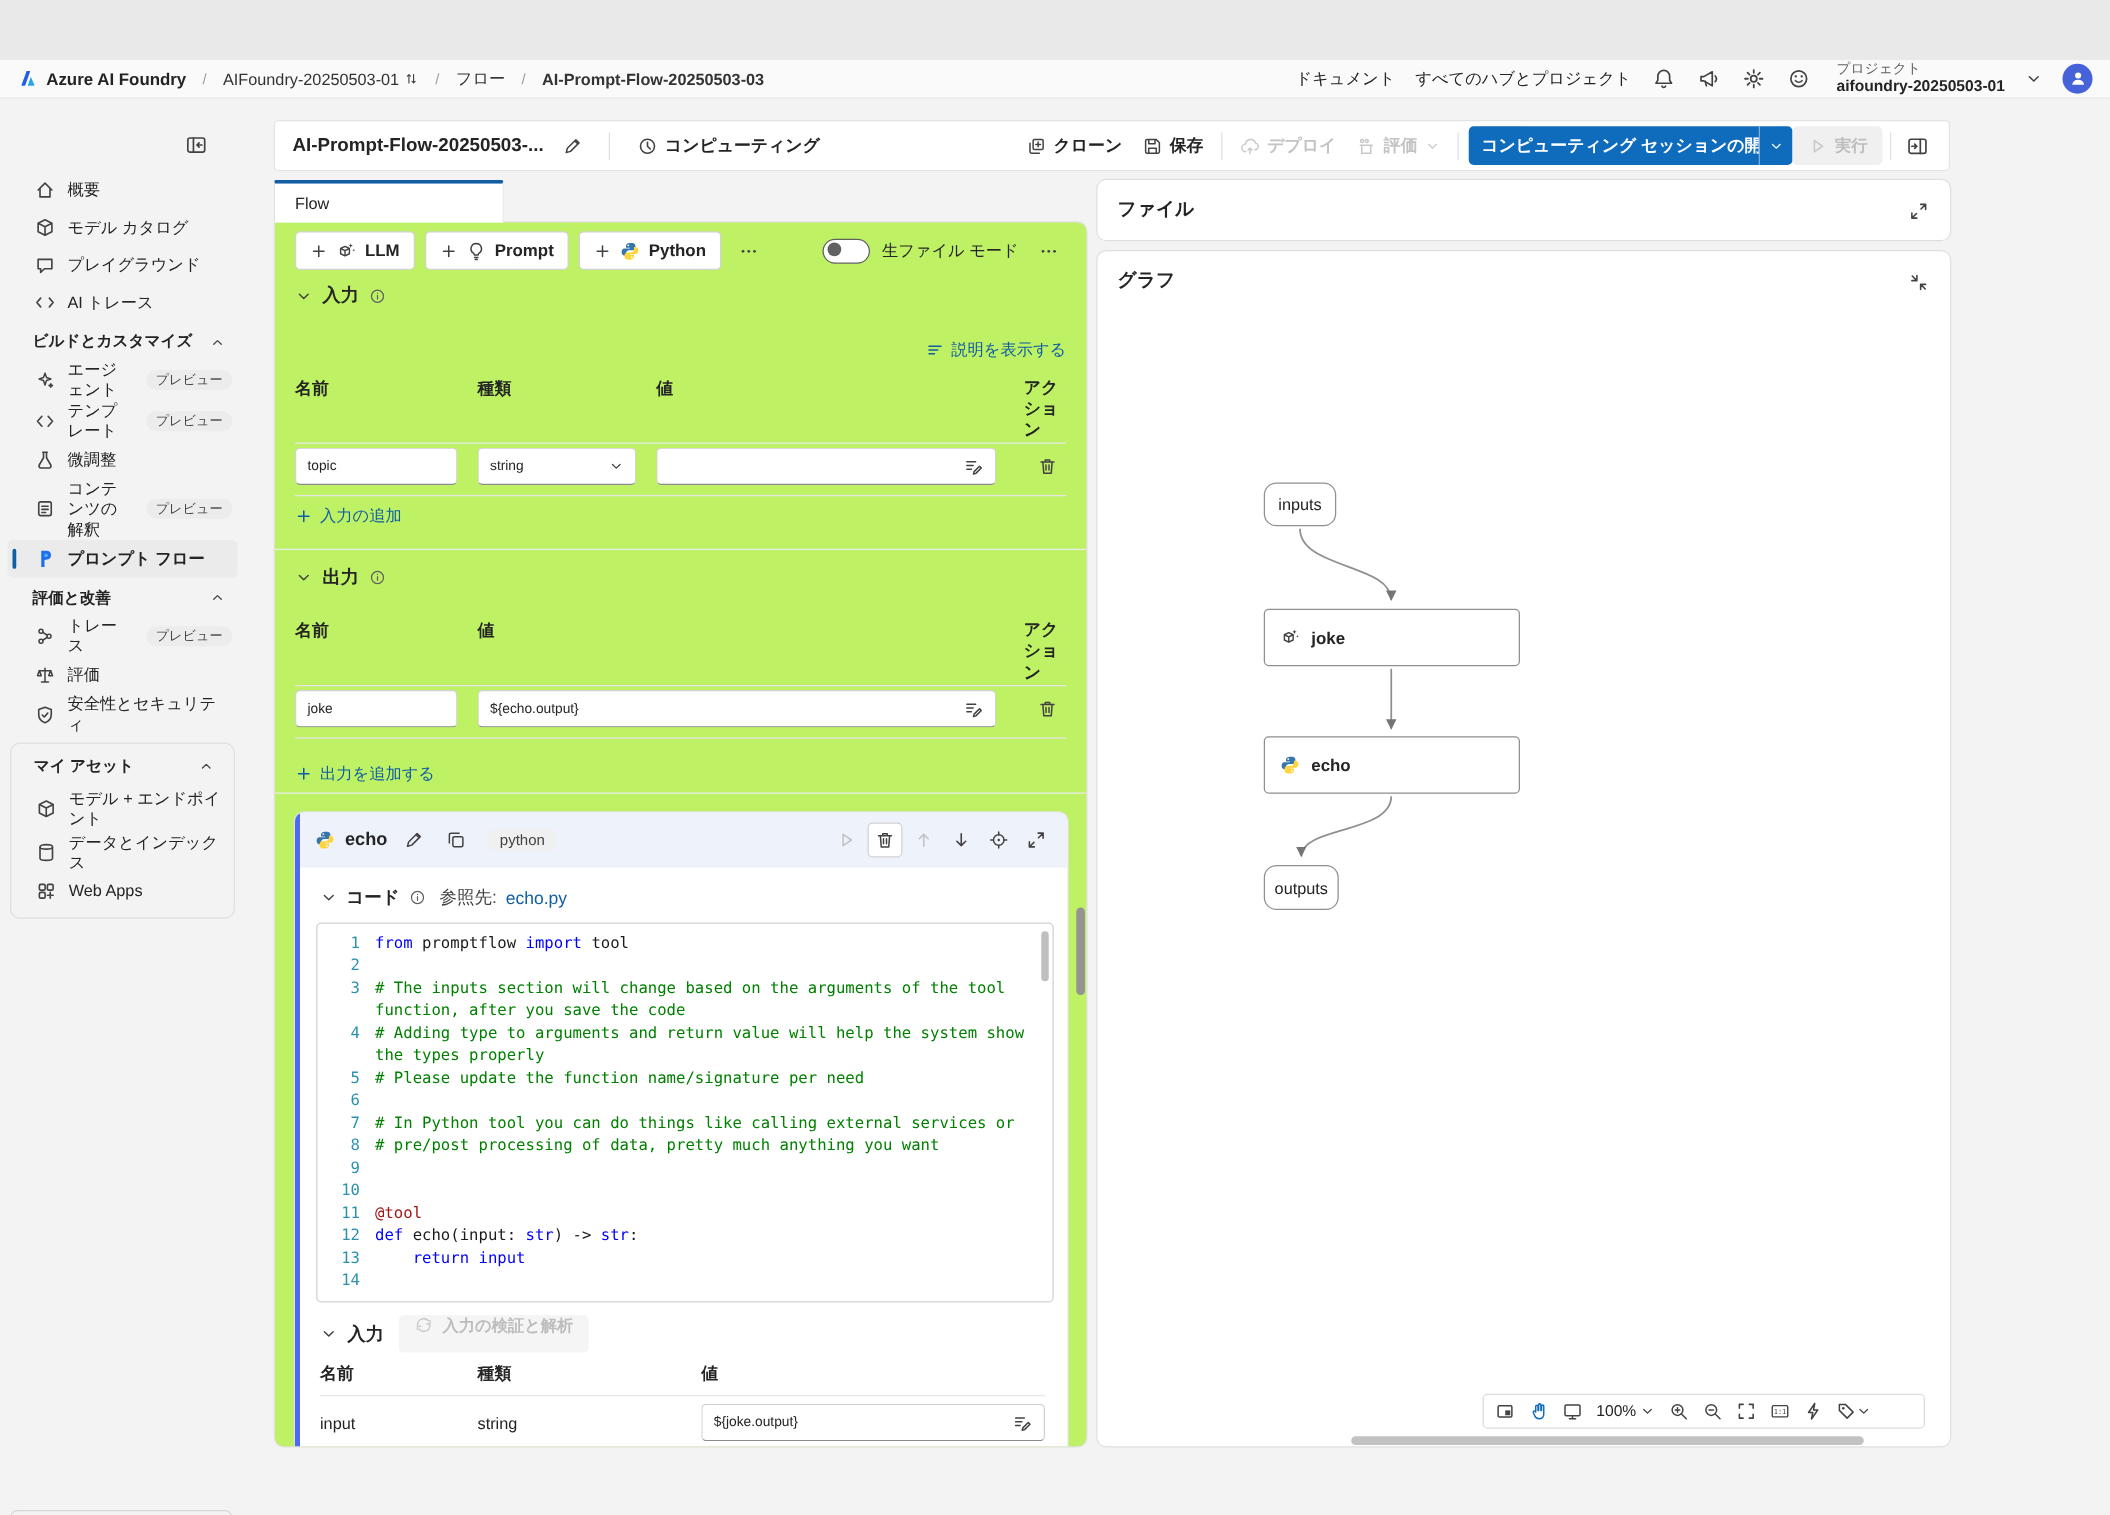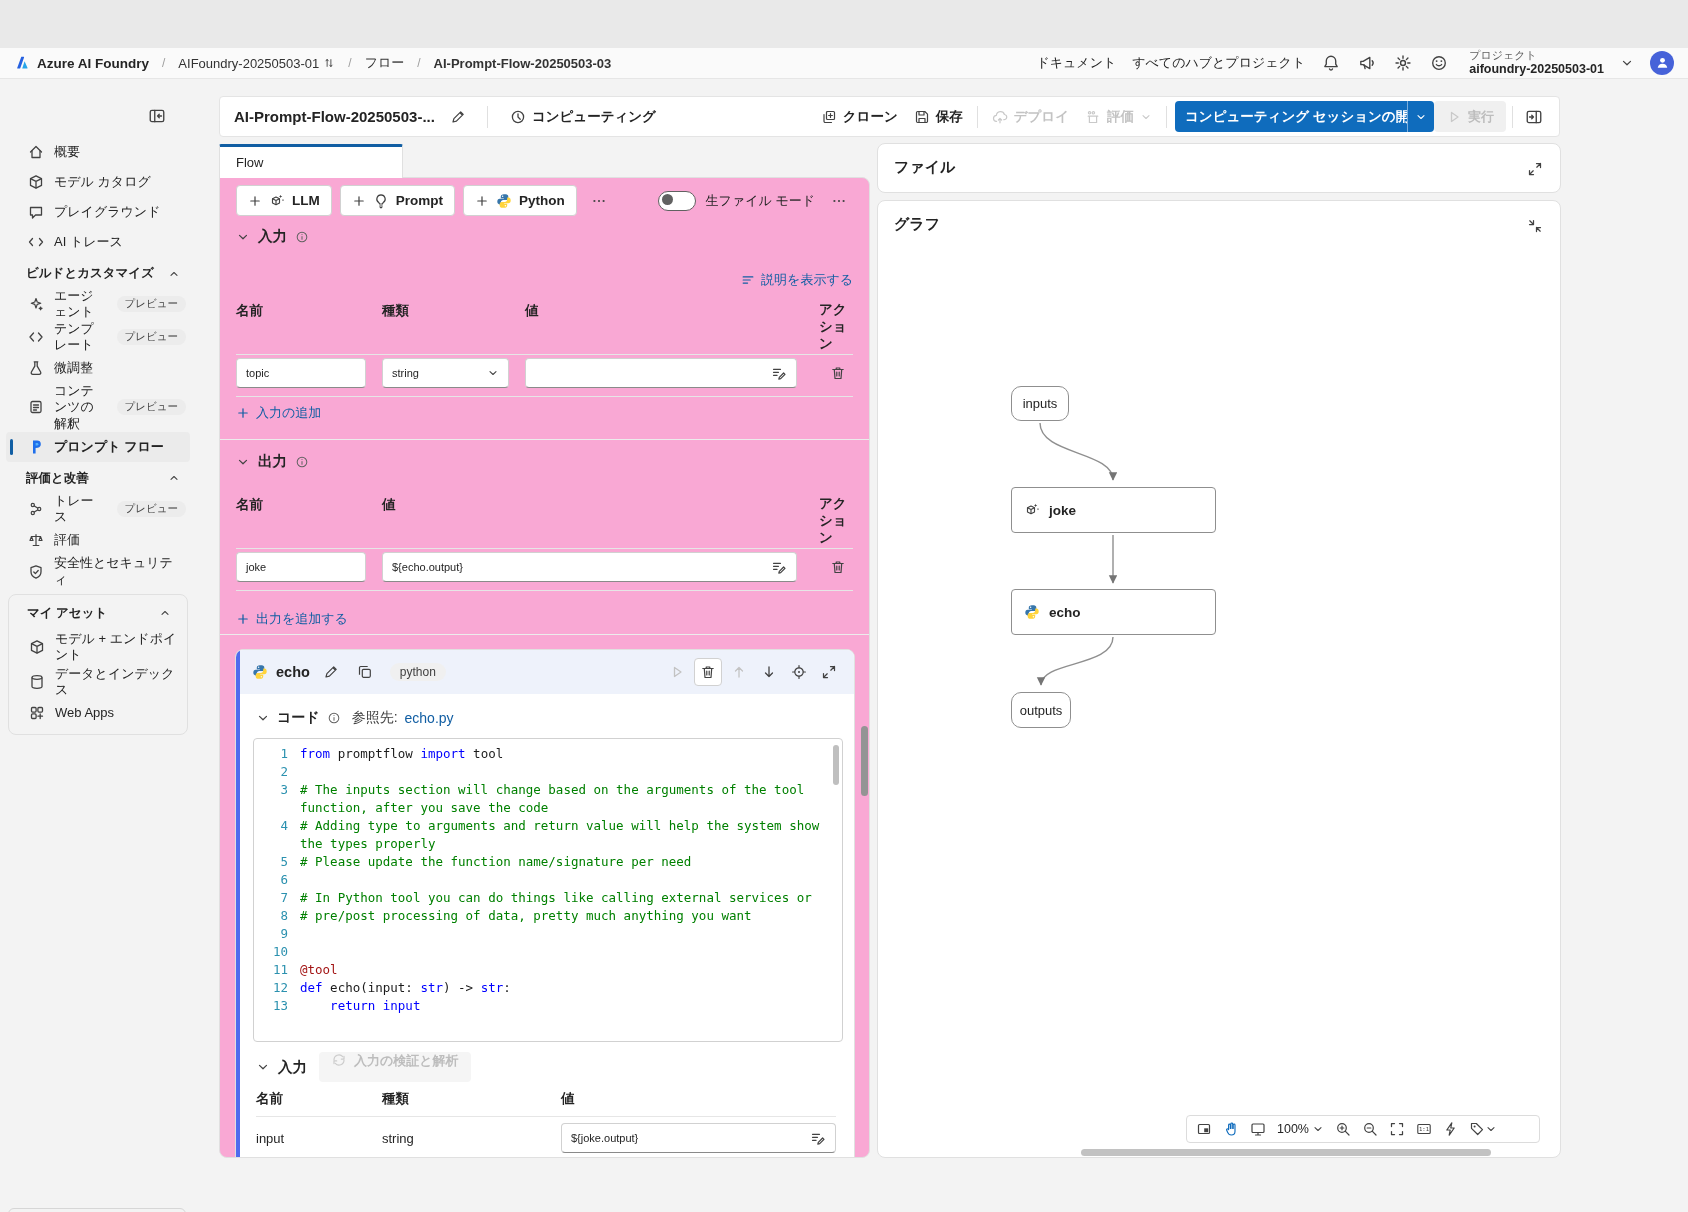--- a/index.html
+++ b/index.html
@@ -49,21 +49,21 @@
   .tbtn.disabled .ic{color:#c9c9c9}
   .primary-split{display:flex;align-items:stretch;background:#0F6CBD;border-radius:4px;height:31px;overflow:hidden;color:#fff;margin-left:2px}
   .primary-split .pmain{display:flex;align-items:center;font-weight:700;font-size:13.5px;padding:0 10px;max-width:212px;overflow:hidden;white-space:nowrap}
   .primary-split .pchev{display:flex;align-items:center;padding:0 7px;border-left:1px solid rgba(255,255,255,.45)}
   .primary-split .pchev .ic{color:#fff}
   .runbtn{display:flex;align-items:center;gap:6px;background:#f0f0f0;color:#bdbdbd;border-radius:4px;height:31px;padding:0 12px;font-weight:700;box-sizing:border-box}
   .runbtn .ic{color:#c9c9c9}
   
   .flowtab{position:absolute;left:219px;top:96px;width:184px;height:34px;background:#fff;border:1px solid #e0e0e0;border-bottom:none;
            border-top:3px solid #115EA3;box-sizing:border-box;display:flex;align-items:center;padding-left:16px;font-size:13px;z-index:3;border-radius:2px 2px 0 0}
-  .flowpanel{position:absolute;left:219px;top:129px;width:651px;height:981px;background:#f9a8d4;border:1px solid #e0e0e0;
+  .flowpanel{position:absolute;left:219px;top:129px;width:651px;height:981px;background:#bef264;border:1px solid #e0e0e0;
              border-radius:0 8px 8px 8px;box-sizing:border-box;overflow:hidden;z-index:2}
   .fp-abs{position:absolute;left:16px;right:16px}
   .tb-row{top:7px;display:flex;align-items:center;gap:8px}
   .btn-o{display:flex;align-items:center;gap:7px;border:1px solid #d1d1d1;background:#fff;border-radius:4px;height:31px;padding:0 11px;
          font-weight:600;font-size:13.5px;cursor:pointer;box-sizing:border-box}
   .morebtn{width:28px;height:28px;display:flex;align-items:center;justify-content:center;border-radius:4px;cursor:pointer}
   .toggle-wrap{margin-left:auto;display:flex;align-items:center;gap:10px}
   .tog{width:36px;height:18px;border:1px solid #616161;border-radius:10px;position:relative;background:#fff;cursor:pointer}
   .tog .knob{position:absolute;left:3px;top:2.5px;width:11px;height:11px;border-radius:50%;background:#616161}
   .sec-head{display:flex;align-items:center;gap:8px;font-weight:700;font-size:14.5px}
@@ -977,20 +977,24 @@
               <span class="ct"><span class="dec">@tool</span></span>
             </div>
             <div class="code-row">
               <span class="gut">12</span>
               <span class="ct"><span class="kw">def</span><span class="pl"> echo(input: </span><span class="kw">str</span><span class="pl">) -&gt; </span><span class="kw">str</span><span class="pl">:</span></span>
             </div>
             <div class="code-row">
               <span class="gut">13</span>
               <span class="ct"><span class="pl">    </span><span class="kw">return</span><span class="pl"> </span><span class="bi">input</span></span>
             </div>
+            <div class="code-row">
+              <span class="gut">14</span>
+              <span class="ct"></span>
+            </div>
           </div>
         <span class="ed-scroll"></span>
       </div>
       <div class="ninrow">
         <div class="ttl">
           <svg class="ic s14">
               <use href="#i-chevd"></use>
             </svg>
           <span>入力</span>
         </div>

